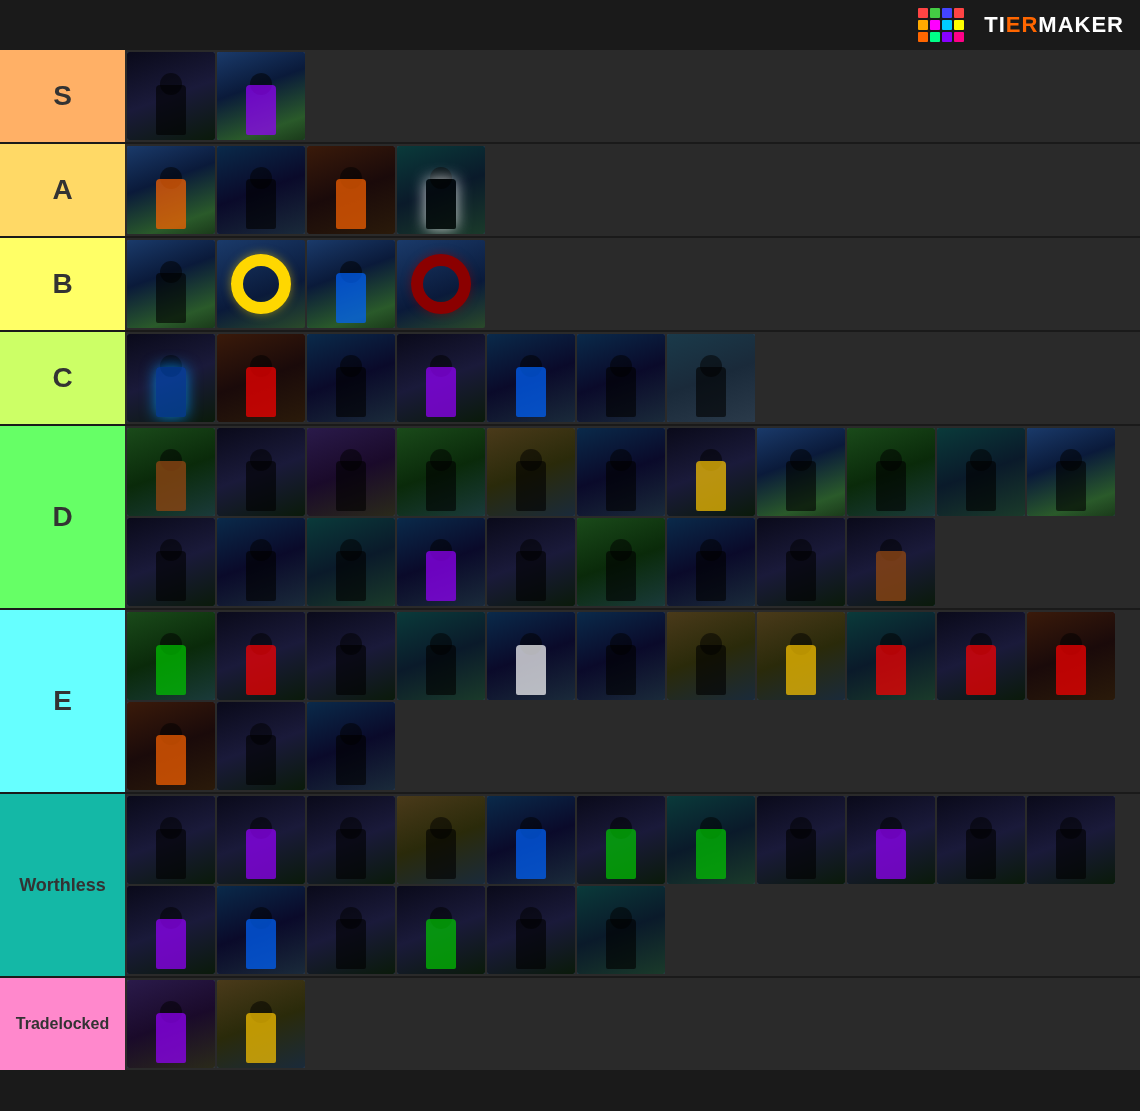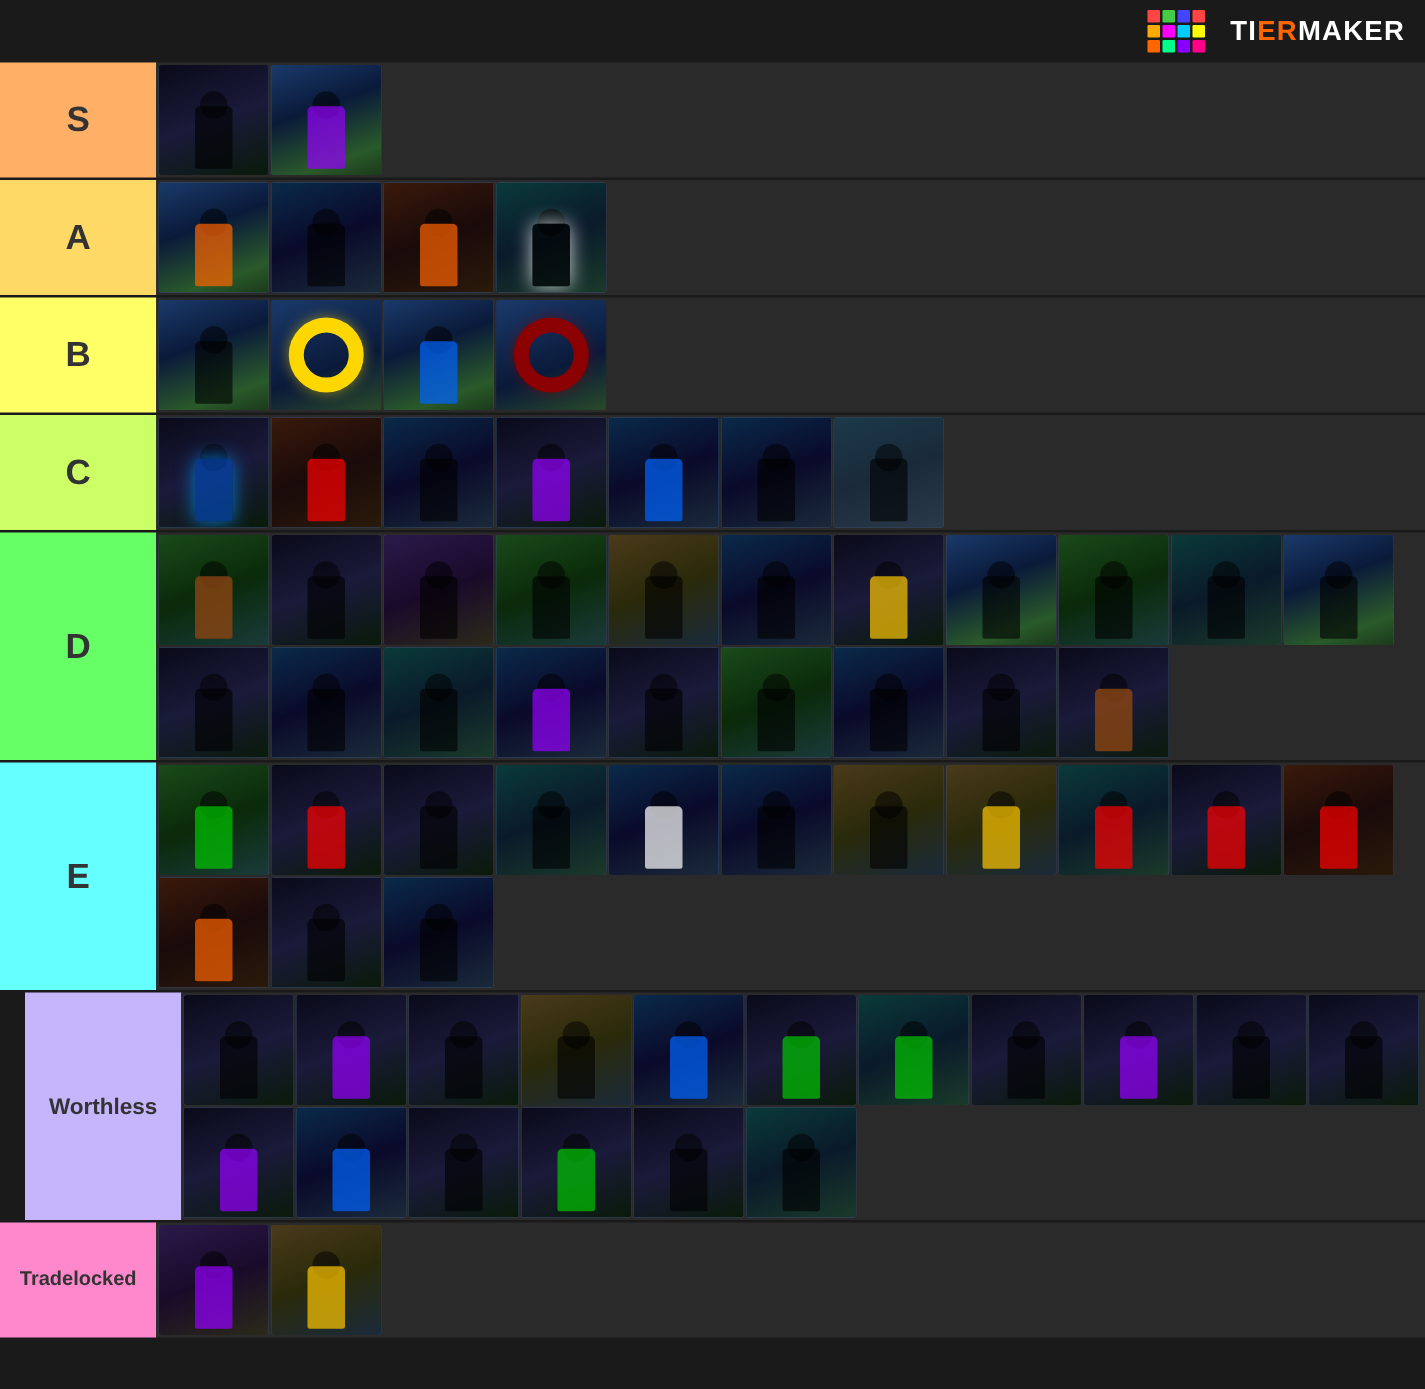--- a/index.html
+++ b/index.html
@@ -75,21 +75,21 @@
       flex-shrink: 0;
     }
     
     .tier-ss { background: #ff6b8a; }
     .tier-s  { background: #ffb066; }
     .tier-a  { background: #ffd966; }
     .tier-b  { background: #ffff66; }
     .tier-c  { background: #ccff66; }
     .tier-d  { background: #66ff66; }
     .tier-e  { background: #66ffff; }
-    .tier-worthless { background: #c4b5fd; margin-left: 20px; }
+    .tier-worthless { background: #14b8a6; }
     .tier-tradelocked { background: #ff88cc; }
 
     
     .char {
       width: 100%;
       height: 100%;
       position: relative;
       overflow: hidden;
     }
     

